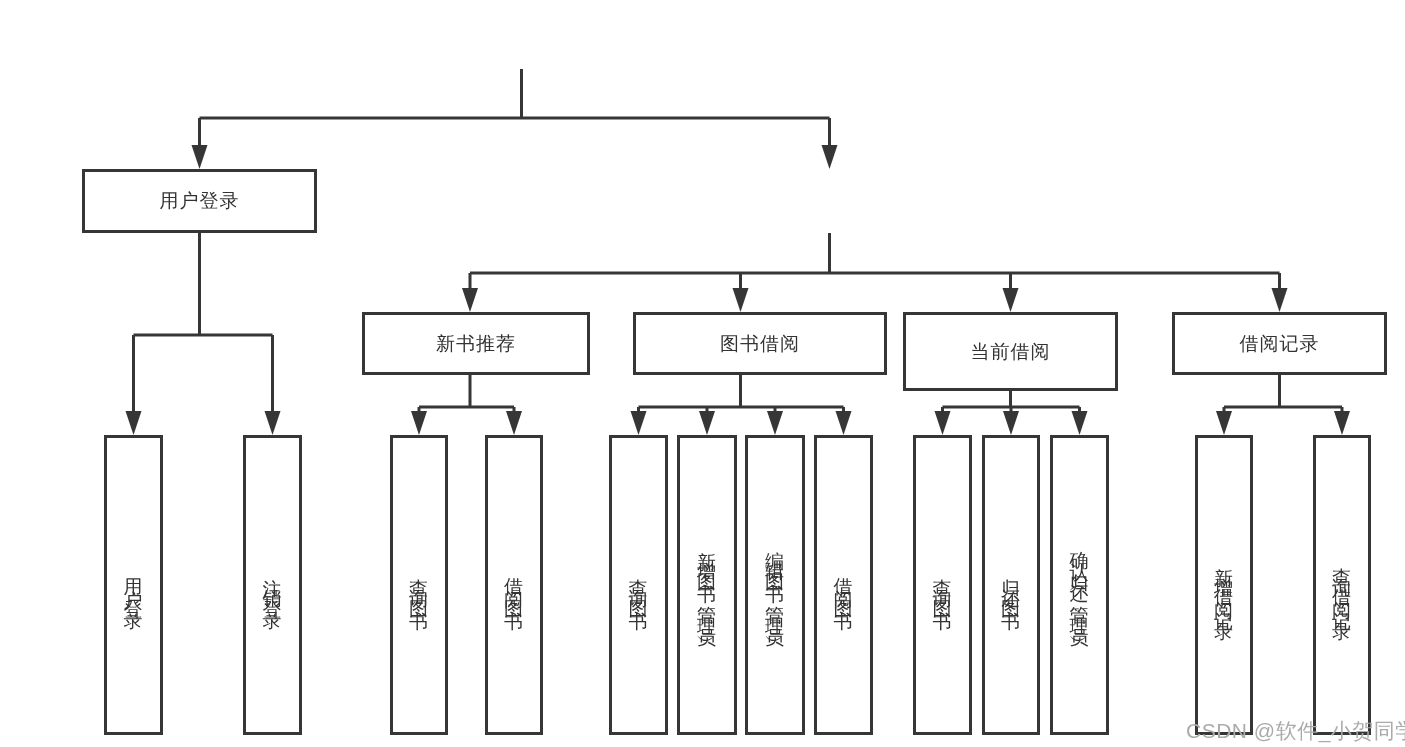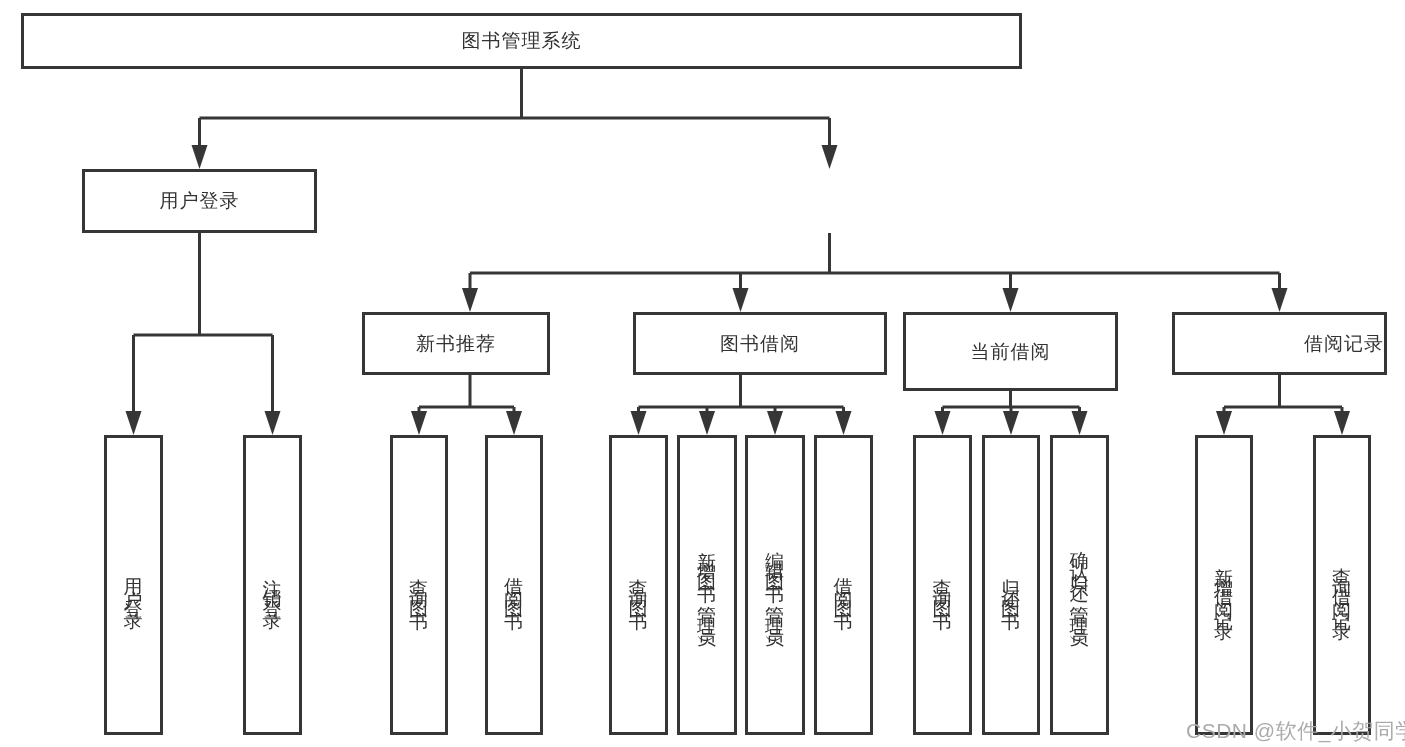--- a/index.html
+++ b/index.html
@@ -16,24 +16,24 @@
   }
   .box .label { font-size:19px; letter-spacing:1px; white-space:nowrap; }
   .box.v .label {
     writing-mode:vertical-rl; text-orientation:mixed;
     line-height:1; letter-spacing:11px; white-space:nowrap;
   }
   
   .n-root  { left:21px;  top:13px;  width:1001px; height:56px; }
   .n-login { left:82px;  top:169px; width:235px;  height:64px; }
   .n-mgmt  { left:712px; top:169px; width:235px;  height:64px; }
-  .n-new   { left:362px; top:312px; width:188px;  height:63px; }
+  .n-new   { left:362px; top:312px; width:228px;  height:63px; }
   .n-bor   { left:633px; top:312px; width:254px;  height:63px; }
   .n-cur   { left:903px; top:312px; width:215px;  height:79px; }
-  .n-rec   { left:1172px;top:312px; width:215px;  height:63px;justify-content:flex-end; }
+  .n-rec   { left:1172px;top:312px; width:215px;  height:63px; }
   
   .leaf { top:435px; height:300px; }
   .l-1  { left:104px;  width:59px; }
   .l-2  { left:243px;  width:59px; }
   .l-3  { left:390px;  width:58px; }
   .l-4  { left:485px;  width:58px; }
   .l-5  { left:609px;  width:59px; }
   .l-6  { left:677px;  width:60px; }
   .l-7  { left:745px;  width:60px; }
   .l-8  { left:814px;  width:59px; }
@@ -94,23 +94,20 @@
     <polygon fill="#363636" points="1003,411 1019,411 1011,435"></polygon>
     <polygon fill="#363636" points="1071.5,411 1087.5,411 1079.5,435"></polygon>
 
     <g stroke="#363636" stroke-width="3" fill="none">
       <path d="M1279.5 375 V407 M1224 407 H1342 M1224 407 V413 M1342 407 V413"></path>
     </g>
     <polygon fill="#363636" points="1216,411 1232,411 1224,435"></polygon>
     <polygon fill="#363636" points="1334,411 1350,411 1342,435"></polygon>
   </svg>
 
-  <div class="box n-root">
-    <span class="label">图书管理系统</span>
-  </div>
 
   <div class="box n-login">
     <span class="label">用户登录</span>
   </div>
 
   <div class="box n-new">
     <span class="label">新书推荐</span>
   </div>
   <div class="box n-bor">
     <span class="label">图书借阅</span>

